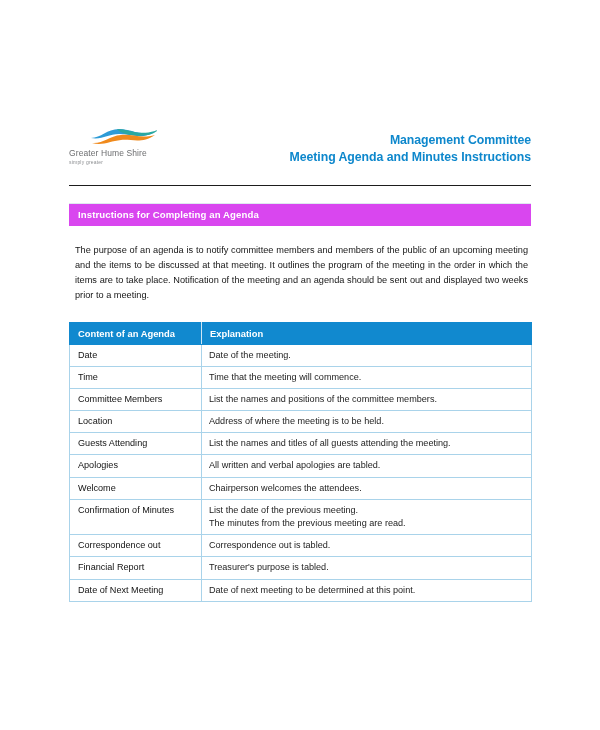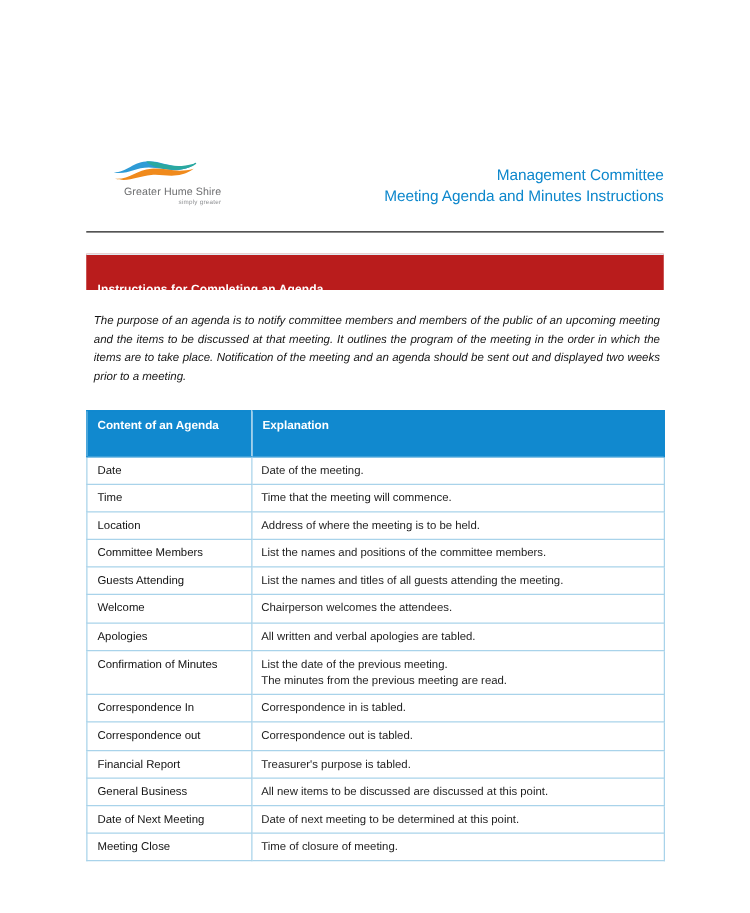--- a/index.html
+++ b/index.html
@@ -34,21 +34,21 @@
   .doc-header {
     display: flex;
     align-items: flex-start;
     justify-content: space-between;
     height: 50px;
   }
 
   .logo {
     width: 108px;
     padding-top: 2px;
-    text-align: right;
+    text-align: left;
   }
 
   .logo-mark {
     width: 72px;
     height: 21px;
     margin: 0 auto 2px auto;
     display: block;
   }
 
   .logo-name {
@@ -62,57 +62,56 @@
   .logo-tag {
     font-size: 5px;
     color: #8d8f92;
     letter-spacing: 0.2px;
     margin-top: 1px;
   }
 
   .doc-title {
     text-align: right;
     color: #0d87cc;
-    font-weight: normal;
+    font-weight: bold;
     font-size: 12.3px;
     line-height: 1.42;
     padding-top: 8px;
     letter-spacing: -0.05px;
   }
 
   .header-rule {
     border: 0;
     border-top: 1.6px solid #1d1d1d;
     margin: 11px 0 0 0;
     width: 462px;
   }
 
   
   .section-banner {
     margin-top: 17px;
-    background: #b91c1c;
+    background: #d946ef;
     color: #ffffff;
     font-weight: bold;
     font-size: 9.6px;
-    padding: 22px 0 6px 9px;
+    padding: 5px 0 6px 9px;
     letter-spacing: 0.1px;
     border-top: 1px solid #dfe9f0;
     box-sizing: border-box;
     height: 23px;
   }
 
   
   .intro {
     margin-top: 17px;
     font-size: 9.2px;
     line-height: 1.62;
     text-align: justify;
     color: #161616;
     padding: 0 3px 0 6px;
-    font-style: italic;
   }
 
   
   .agenda-table {
     margin-top: 19px;
     width: 462px;
     border-collapse: collapse;
     table-layout: fixed;
     font-size: 9.1px;
   }
@@ -123,21 +122,21 @@
     vertical-align: top;
     box-sizing: border-box;
   }
 
   .agenda-table thead th {
     background: #1189cf;
     color: #ffffff;
     font-weight: bold;
     text-align: left;
     font-size: 9.4px;
-    padding: 5px 0 20px 8px;
+    padding: 5px 0 5px 8px;
     border-color: #1189cf;
     height: 22px;
   }
 
   .agenda-table thead th.col-term {
     border-right: 1px solid #cfe6f4;
   }
 
   .agenda-table td {
     padding: 4px 0 4px 8px;
@@ -210,89 +209,71 @@
             <span class="explain-line">Date of the meeting.</span>
           </td>
         </tr>
         <tr>
           <td class="term">Time</td>
           <td class="explain">
             <span class="explain-line">Time that the meeting will commence.</span>
           </td>
         </tr>
         <tr>
+          <td class="term">Committee Members</td>
+          <td class="explain">
+            <span class="explain-line">List the names and positions of the committee members.</span>
+          </td>
+        </tr>
+        <tr>
           <td class="term">Location</td>
           <td class="explain">
             <span class="explain-line">Address of where the meeting is to be held.</span>
           </td>
         </tr>
         <tr>
-          <td class="term">Committee Members</td>
-          <td class="explain">
-            <span class="explain-line">List the names and positions of the committee members.</span>
-          </td>
-        </tr>
-        <tr>
           <td class="term">Guests Attending</td>
           <td class="explain">
             <span class="explain-line">List the names and titles of all guests attending the meeting.</span>
           </td>
         </tr>
         <tr>
+          <td class="term">Apologies</td>
+          <td class="explain">
+            <span class="explain-line">All written and verbal apologies are tabled.</span>
+          </td>
+        </tr>
+        <tr>
           <td class="term">Welcome</td>
           <td class="explain">
             <span class="explain-line">Chairperson welcomes the attendees.</span>
-          </td>
-        </tr>
-        <tr>
-          <td class="term">Apologies</td>
-          <td class="explain">
-            <span class="explain-line">All written and verbal apologies are tabled.</span>
           </td>
         </tr>
         <tr>
           <td class="term">Confirmation of Minutes</td>
           <td class="explain">
             <span class="explain-line">List the date of the previous meeting.</span>
             <span class="explain-line">The minutes from the previous meeting are read.</span>
           </td>
         </tr>
         <tr>
-          <td class="term">Correspondence In</td>
-          <td class="explain">
-            <span class="explain-line">Correspondence in is tabled.</span>
-          </td>
-        </tr>
-        <tr>
           <td class="term">Correspondence out</td>
           <td class="explain">
             <span class="explain-line">Correspondence out is tabled.</span>
           </td>
         </tr>
         <tr>
           <td class="term">Financial Report</td>
           <td class="explain">
             <span class="explain-line">Treasurer's purpose is tabled.</span>
           </td>
         </tr>
         <tr>
-          <td class="term">General Business</td>
-          <td class="explain">
-            <span class="explain-line">All new items to be discussed are discussed at this point.</span>
-          </td>
-        </tr>
-        <tr>
           <td class="term">Date of Next Meeting</td>
           <td class="explain">
             <span class="explain-line">Date of next meeting to be determined at this point.</span>
-          </td>
-        </tr>
-        <tr>
-          <td class="term">Meeting Close</td>
-          <td class="explain">
-            <span class="explain-line">Time of closure of meeting.</span>
           </td>
         </tr>
       </tbody>
     </table>
 
   </div>
 </div>
 
 </body></html>

